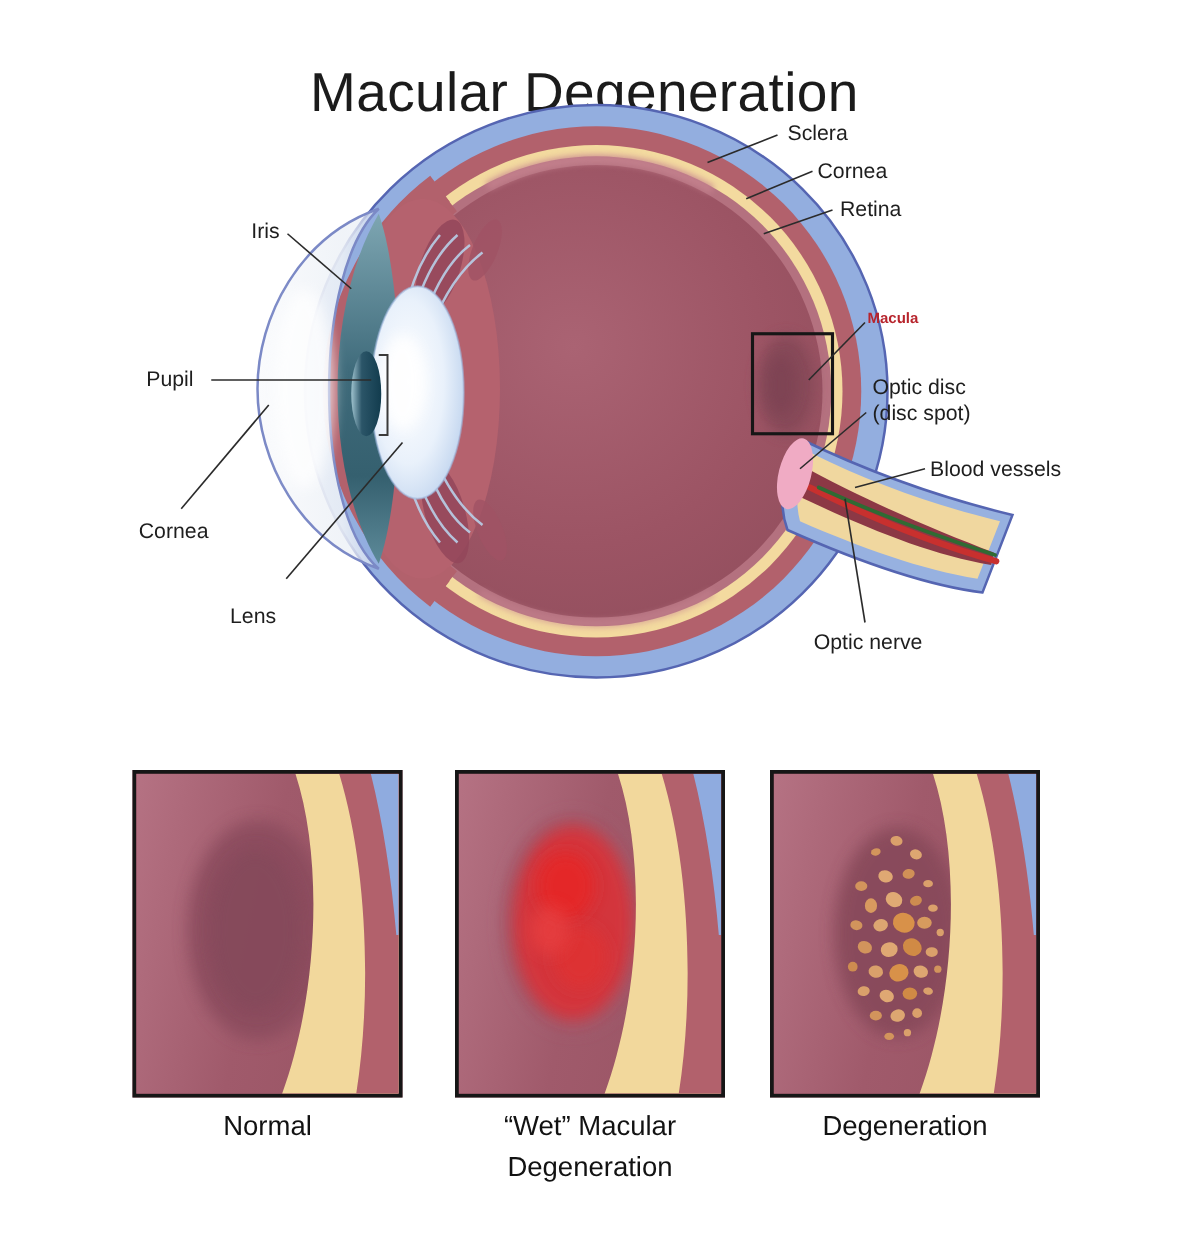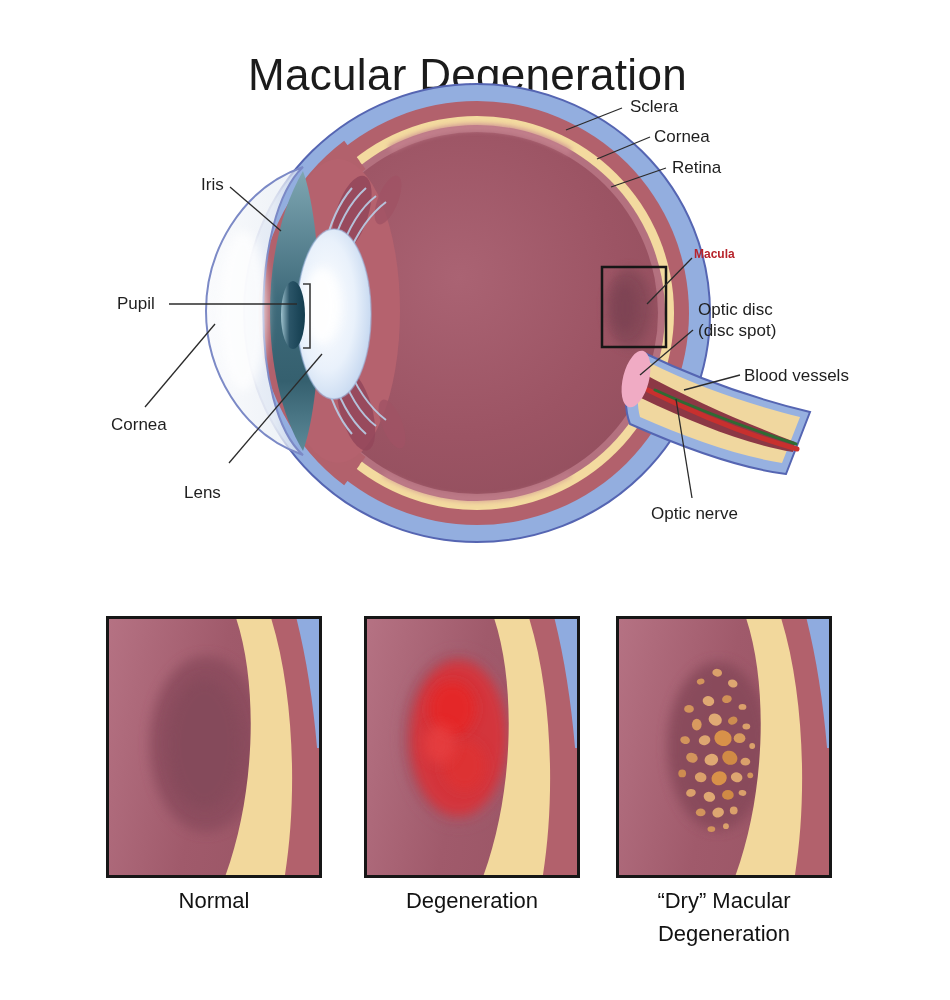--- a/index.html
+++ b/index.html
@@ -200,20 +200,21 @@
         <ellipse cx="94" cy="122" rx="50" ry="80" fill="#d93138" opacity="0.9" filter="url(#blurW)"></ellipse>
         <ellipse cx="88" cy="92" rx="24" ry="28" fill="#e62525" opacity="0.9" filter="url(#blurW)"></ellipse>
         <ellipse cx="100" cy="150" rx="22" ry="26" fill="#e03030" opacity="0.8" filter="url(#blurW)"></ellipse>
         <ellipse cx="75" cy="128" rx="16" ry="20" fill="#eb4040" opacity="0.7" filter="url(#blurW)"></ellipse>
         <path d="M 131 0 C 154 70 150 180 120 262 L 216 262 L 216 0 Z" fill="#f2d89c"></path>
         <path d="M 167 0 C 190 75 194 180 181 262 L 216 262 L 216 0 Z" fill="#b2616c"></path>
         <path d="M 193 0 C 203 40 210 85 214 132 L 216 132 L 216 0 Z" fill="#8fabdf"></path>
       </svg>
     </div>
     <div class="caption">
+      <div>“Wet” Macular</div>
       <div>Degeneration</div>
     </div>
   </div>
 
   <div class="panel" style="left:616px">
     <div class="panel-box">
       <svg viewBox="0 0 216 262" preserveAspectRatio="none">
         <defs>
           <linearGradient id="bgD" x1="0" y1="0" x2="1" y2="0.25">
             <stop offset="0%" stop-color="#b57283"></stop>
@@ -261,18 +262,17 @@
           <ellipse cx="118" cy="196" rx="4" ry="4" fill="#daa06b"></ellipse>
           <ellipse cx="95" cy="215" rx="4" ry="3" fill="#d2945c"></ellipse>
           <ellipse cx="110" cy="212" rx="3" ry="3" fill="#daa06b"></ellipse>
         </g>
         <path d="M 131 0 C 154 70 150 180 120 262 L 216 262 L 216 0 Z" fill="#f2d89c"></path>
         <path d="M 167 0 C 190 75 194 180 181 262 L 216 262 L 216 0 Z" fill="#b2616c"></path>
         <path d="M 193 0 C 203 40 210 85 214 132 L 216 132 L 216 0 Z" fill="#8fabdf"></path>
       </svg>
     </div>
     <div class="caption">
-      <div>“Dry” Macular</div>
       <div>Degeneration</div>
     </div>
   </div>
 
 </div>
 
 </body></html>

